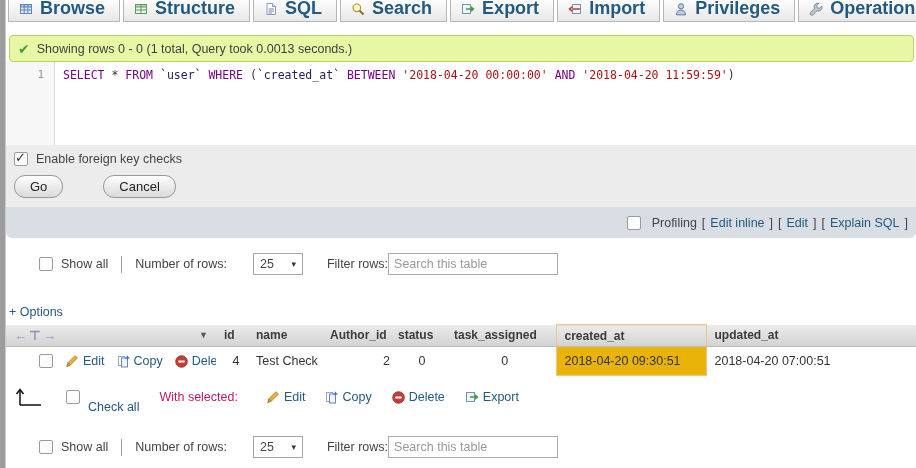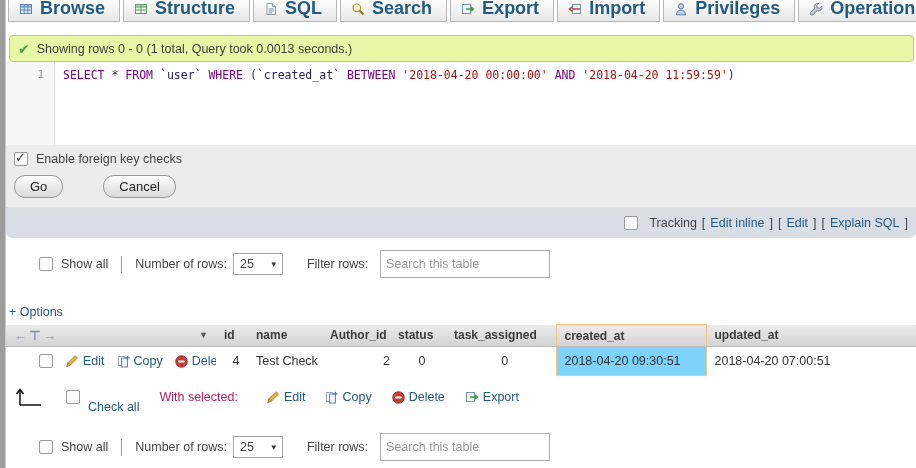--- a/index.html
+++ b/index.html
@@ -48,40 +48,40 @@
   .cb{display:inline-block;width:12px;height:12px;border:1px solid #9a9a9a;border-radius:2px;
     background:#fcfcfc;position:relative;flex:0 0 auto;cursor:pointer;}
   .cb.checked::after{content:"✓";position:absolute;left:0px;top:-3px;font-size:13px;font-weight:bold;color:#333;}
 
   
   .controls{display:flex;align-items:center;margin-left:33px;height:24px;}
   .controls .cb{margin-right:8px;}
   .vdiv{width:1px;height:17px;background:#999;margin:0 13px;}
   .selbox{display:inline-flex;align-items:center;justify-content:space-between;
     width:50px;height:22px;box-sizing:border-box;border:1px solid #a6a6a6;background:#fff;
-    padding:0 6px;margin-left:6px;cursor:pointer;}
+    padding:0 6px;margin-left:26px;cursor:pointer;}
   .selbox .caret{font-size:9px;color:#333;}
   .filterlbl{margin-left:24px;}
-  input.filter{width:170px;height:28px;box-sizing:border-box;border:1px solid #ababab;
-    margin-left:12px;padding:0 5px;font-size:12.5px;font-family:inherit;color:#333;}
+  input.filter{width:170px;height:22px;box-sizing:border-box;border:1px solid #ababab;
+    margin-left:0;padding:0 5px;font-size:12.5px;font-family:inherit;color:#333;}
   input.filter::placeholder{color:#999;}
 
   
   .optlink{display:inline-block;margin:29px 0 5px 3px;color:#235a81;cursor:pointer;}
 
   
   table.results{border-collapse:collapse;width:910px;table-layout:fixed;}
   table.results th{height:21px;background:linear-gradient(180deg,#ebebeb,#d3d3d3);
     font-size:12px;font-weight:bold;color:#3c3c3c;text-align:left;padding:0 0 0 8px;
     border-bottom:1px solid #bdbdbd;overflow:hidden;white-space:nowrap;}
   table.results td{height:28px;font-size:12.5px;color:#333;padding:0 0 0 8px;white-space:nowrap;overflow:hidden;}
   th.c,td.c{text-align:center;padding:0;}
   td.r{text-align:right;padding:0 8px 0 0;}
   th.marked{border-top:1px solid #f0c48a;border-left:1px solid #f0c48a;border-right:1px solid #f0c48a;}
-  td.marked{border-left:1px solid #f0c48a;border-right:1px solid #f0c48a;border-bottom:1px solid #f0c48a;background:#7dd3fc;margin-top:20px;}
+  td.marked{border-left:1px solid #f0c48a;border-right:1px solid #f0c48a;border-bottom:1px solid #f0c48a;background:#eab308;margin-top:20px;}
   .hcell{display:flex;align-items:center;justify-content:space-between;padding-right:8px;}
   .colarrows{color:#8590c0;font-size:13px;letter-spacing:2px;}
   .sorttri{color:#555;font-size:9px;}
   .rowactions{display:flex;align-items:center;gap:12px;padding-left:25px;}
   .alink{display:inline-flex;align-items:center;gap:4px;color:#235a81;cursor:pointer;}
 
   
   .footrow{display:flex;align-items:center;margin:9px 0 0 6px;height:24px;}
   .footrow .cb{margin-left:24px;}
   .checkall{margin-left:8px;color:#235a81;cursor:pointer;margin-top:20px;}
@@ -193,21 +193,21 @@
       </div>
       <div class="btnrow">
         <button class="pill">Go</button>
         <button class="pill">Cancel</button>
       </div>
     </div>
 
     
     <div class="profbar">
       <span class="cb"></span>
-      <span>Tracking</span>
+      <span>Profiling</span>
       <span>[</span>
       <a class="link">Edit inline</a>
       <span>]</span>
       <span>[</span>
       <a class="link">Edit</a>
       <span>]</span>
       <span>[</span>
       <a class="link">Explain SQL</a>
       <span>]</span>
     </div>

